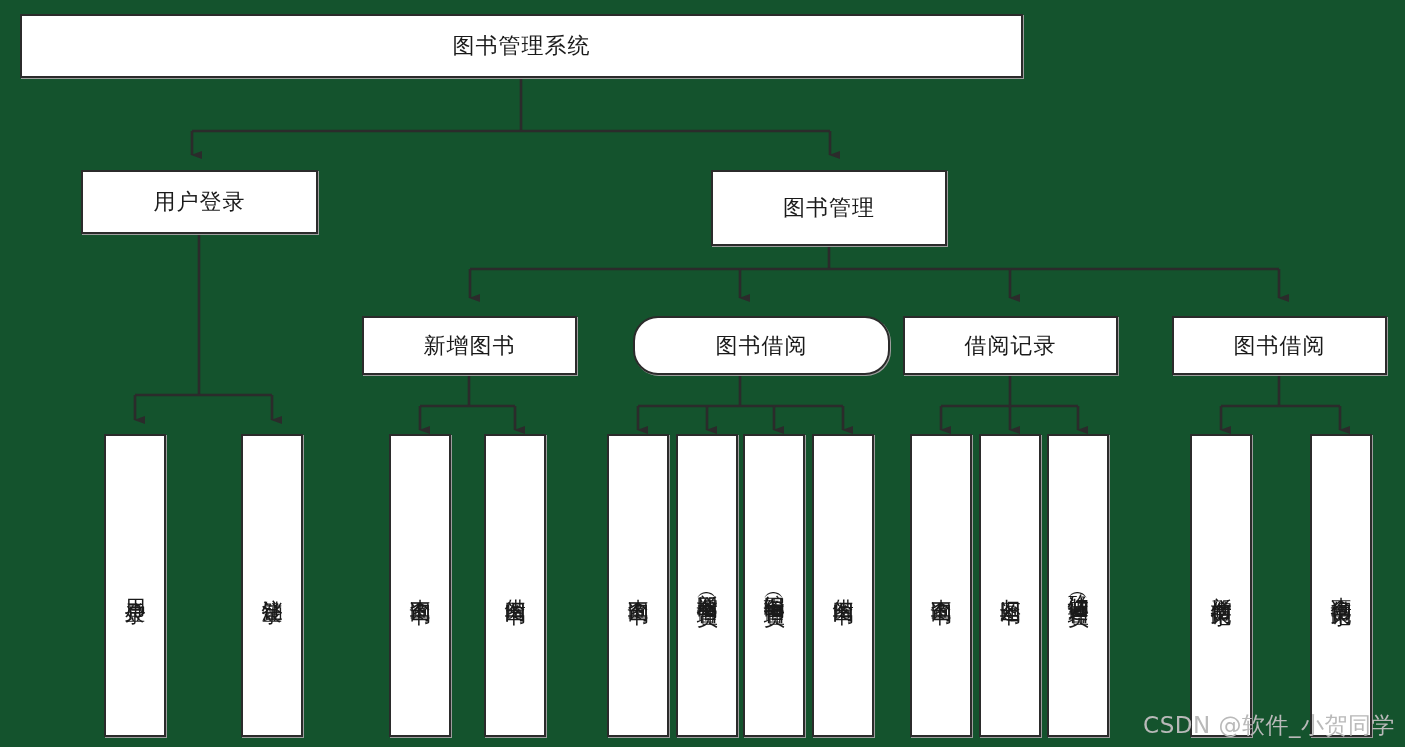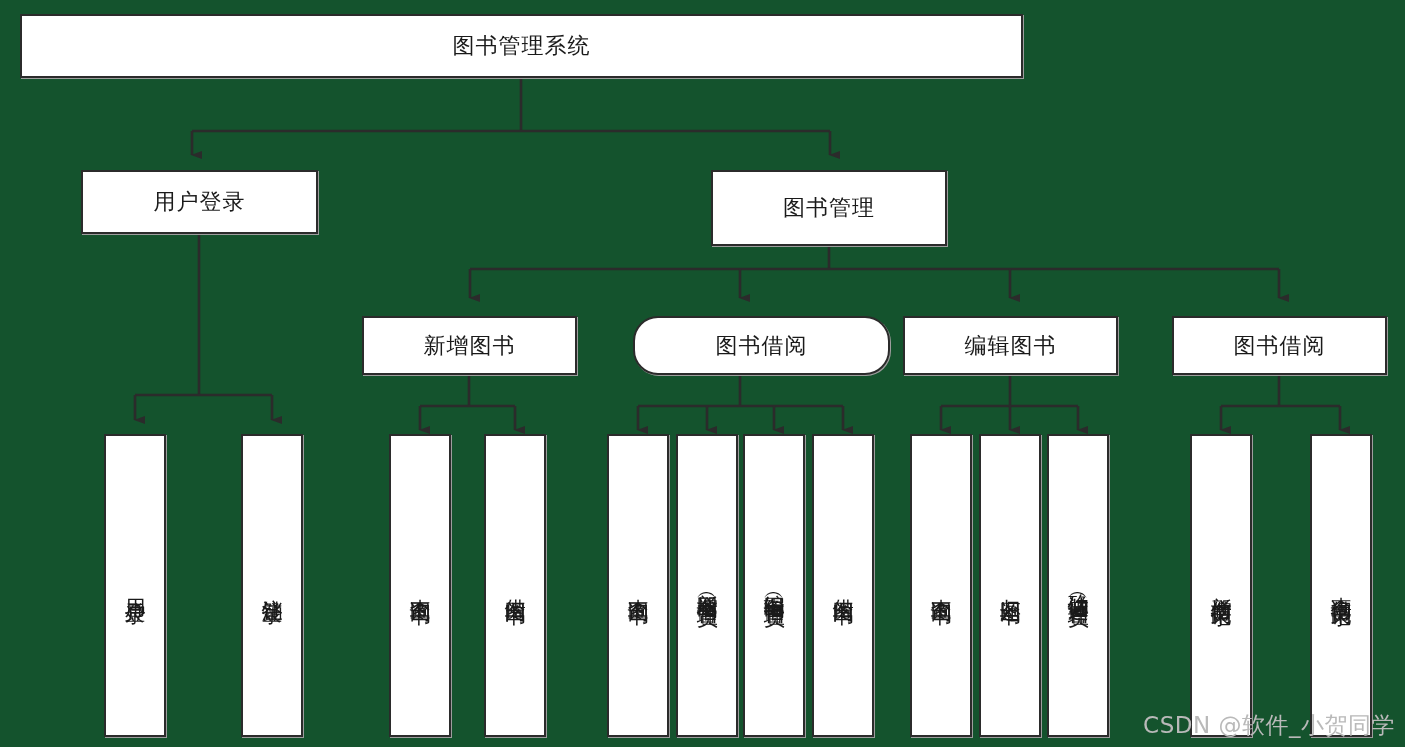--- a/index.html
+++ b/index.html
@@ -145,21 +145,21 @@
 
   <div class="node horiz" style="left:362px; top:316px; width:215px; height:59px;">
     <span class="label">新增图书</span>
   </div>
 
   <div class="node horiz" style="left:633px; top:316px; width:257px; height:59px;border-radius:25px;">
     <span class="label">图书借阅</span>
   </div>
 
   <div class="node horiz" style="left:903px; top:316px; width:215px; height:59px;">
-    <span class="label">编辑图书</span>
+    <span class="label">借阅记录</span>
   </div>
 
   <div class="node horiz" style="left:1172px; top:316px; width:215px; height:59px;">
     <span class="label">图书借阅</span>
   </div>
 
   <div class="node vert" style="left:104px; top:434px; width:62px; height:303px;">
     <span class="label">用户登录</span>
   </div>
 

